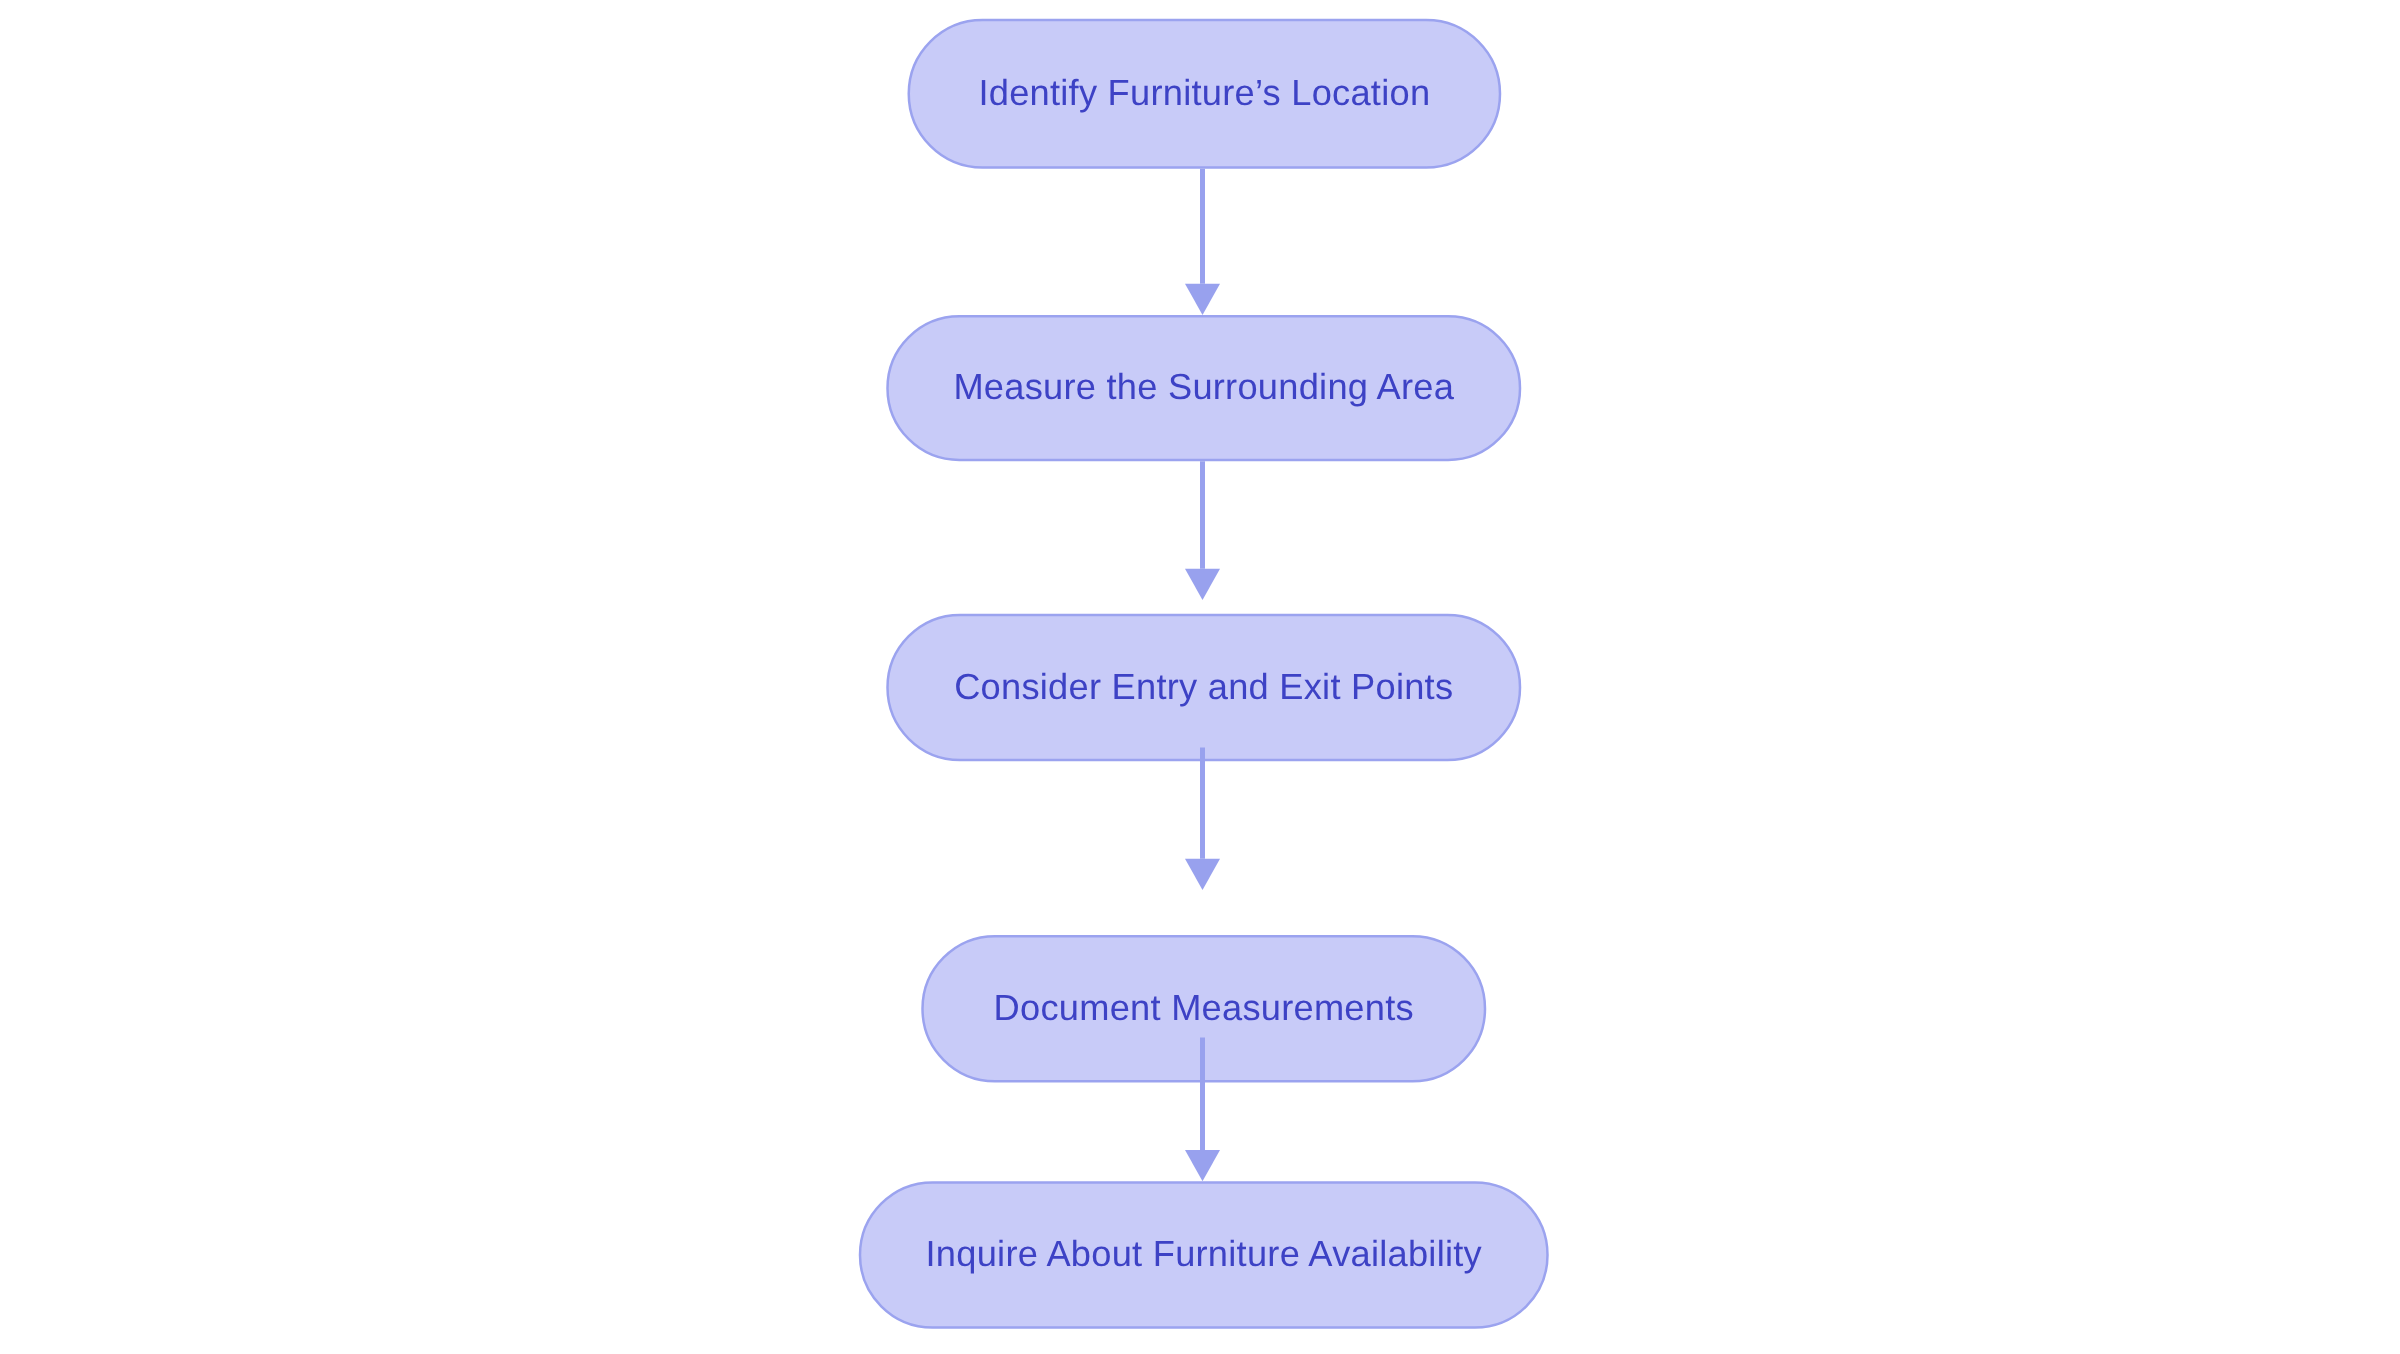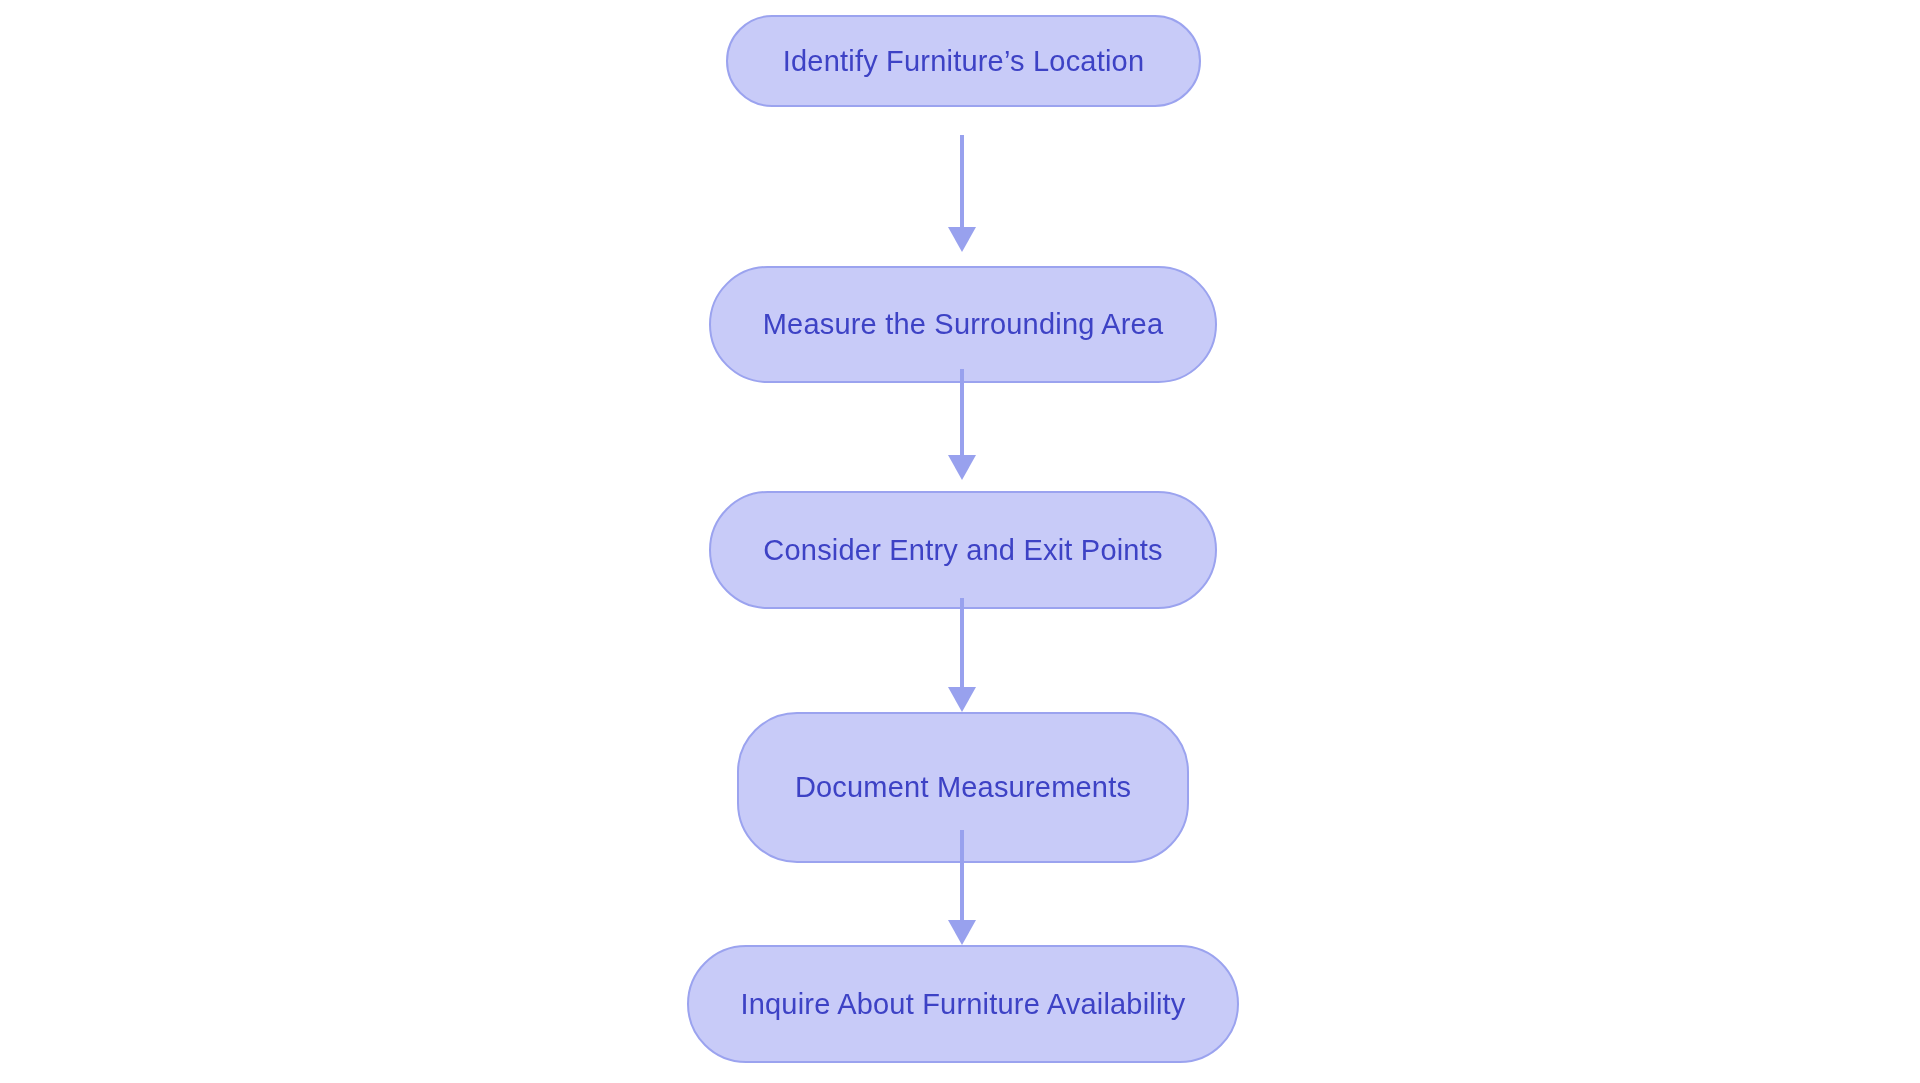--- a/index.html
+++ b/index.html
@@ -58,48 +58,48 @@
     border-left: 14px solid transparent;
     border-right: 14px solid transparent;
     border-top: 25px solid var(--arrow);
   }
 </style>
 </head>
 <body>
 
 <div class="canvas">
 
-  <div class="node" style="left:726px; top:15px; width:475px; height:92px;">
+  <div class="node" style="left:726px; top:15px; width:475px; height:120px;">
     <span class="node-label">Identify Furniture’s Location</span>
   </div>
 
   <div class="arrow" style="left:946px; top:135px; height:117px;">
     <div class="arrow-stem"></div>
     <div class="arrow-head"></div>
   </div>
 
-  <div class="node" style="left:709px; top:252px; width:508px; height:117px;margin-top:14px;">
+  <div class="node" style="left:709px; top:252px; width:508px; height:117px;">
     <span class="node-label">Measure the Surrounding Area</span>
   </div>
 
   <div class="arrow" style="left:946px; top:369px; height:111px;">
     <div class="arrow-stem"></div>
     <div class="arrow-head"></div>
   </div>
 
   <div class="node" style="left:709px; top:480px; width:508px; height:118px;margin-top:11px;">
     <span class="node-label">Consider Entry and Exit Points</span>
   </div>
 
   <div class="arrow" style="left:946px; top:598px; height:114px;">
     <div class="arrow-stem"></div>
     <div class="arrow-head"></div>
   </div>
 
-  <div class="node" style="left:737px; top:712px; width:452px; height:151px;">
+  <div class="node" style="left:737px; top:748px; width:452px; height:118px;">
     <span class="node-label">Document Measurements</span>
   </div>
 
   <div class="arrow" style="left:946px; top:830px; height:115px;">
     <div class="arrow-stem"></div>
     <div class="arrow-head"></div>
   </div>
 
   <div class="node" style="left:687px; top:945px; width:552px; height:118px;">
     <span class="node-label">Inquire About Furniture Availability</span>

